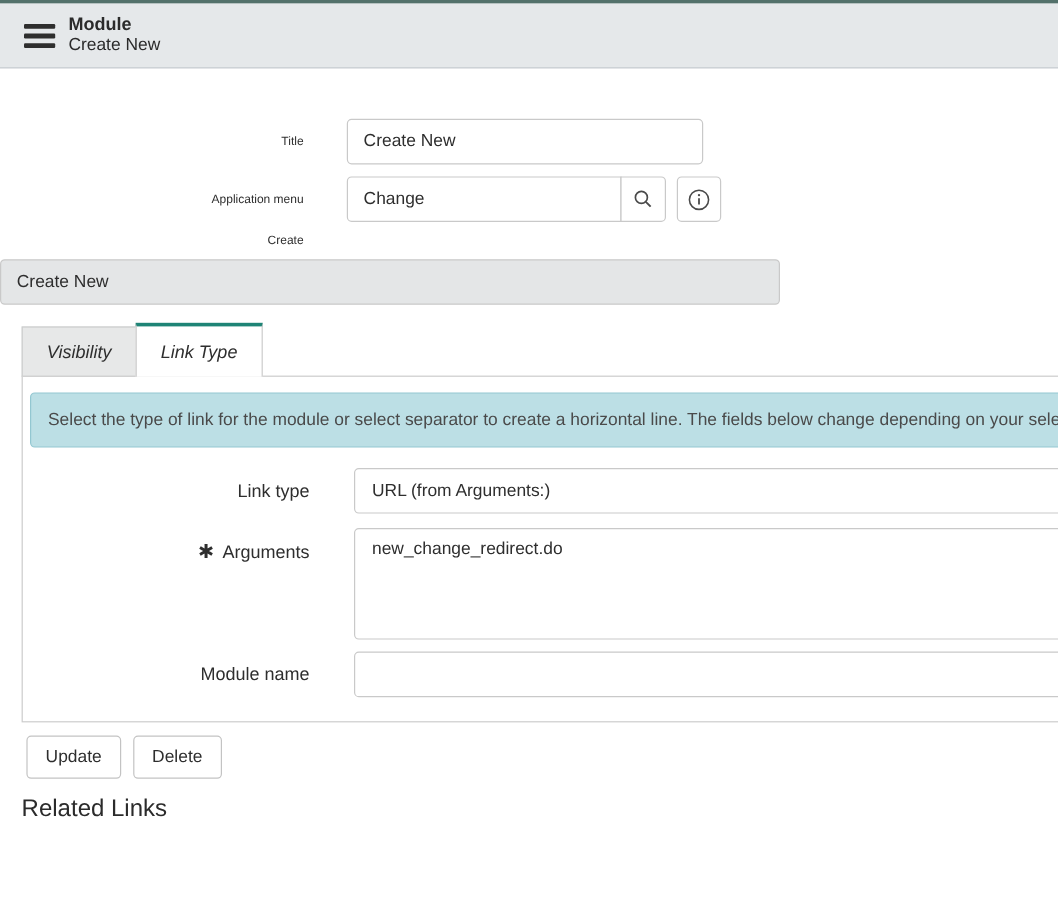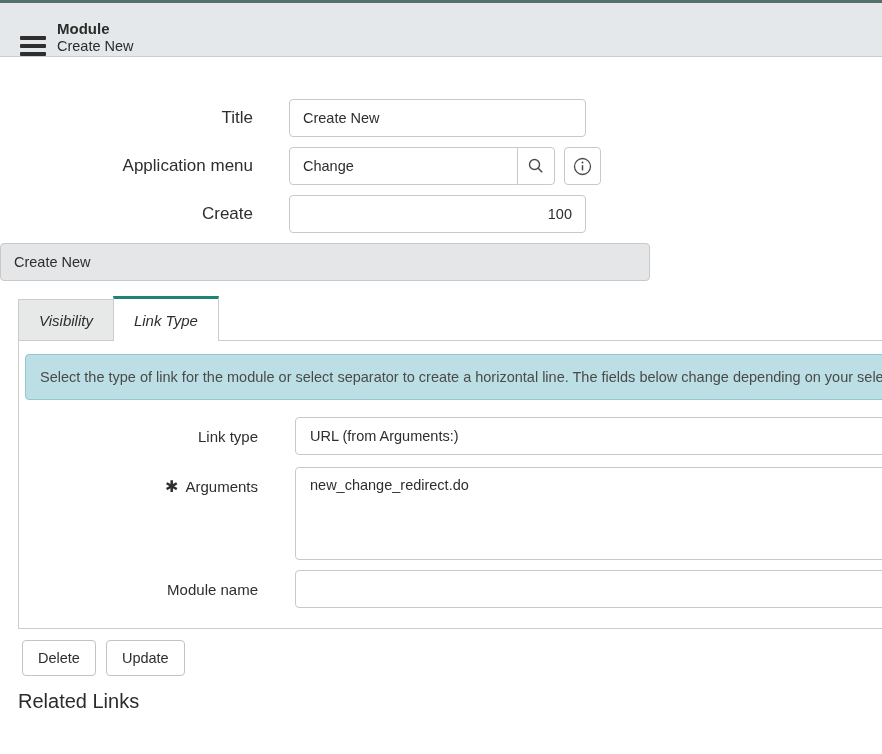--- a/index.html
+++ b/index.html
@@ -9,34 +9,34 @@
     background: #ffffff; color: #2e2e2e;
     font-family: "Liberation Sans", sans-serif;
     position: relative;
   }
 
   
   .top-stripe { height: 3px; background: #53716b; }
   .header {
     height: 54px; background: #e5e8ea;
     border-bottom: 1px solid #c8cdd1;
-    display: flex; align-items: flex-end; padding-left: 20px;
+    display: flex; align-items: center; padding-left: 20px;
   }
   .hamburger { width: 26px; display: flex; flex-direction: column; gap: 4px; margin-right: 11px; cursor: pointer; }
   .hamburger .bar { height: 4px; background: #2e2e2e; border-radius: 1px; }
   .header-titles { line-height: 1.22; }
   .header-app { font-weight: bold; font-size: 15px; color: #2b2b2b; }
   .header-record { font-size: 14.5px; color: #2b2b2b; }
 
   
   .form-main { padding-top: 42px; }
   .frow { display: flex; align-items: center; margin-bottom: 10px; }
   .flabel {
     width: 253px; flex-shrink: 0; text-align: right;
-    font-size: 17px; color: #2e2e2e; margin-right: 36px;
+    font-size: 10px; color: #2e2e2e; margin-right: 36px;
     white-space: nowrap;
   }
   .inp {
     height: 38px; border: 1px solid #c9c9c9; border-radius: 4px;
     font-size: 14.5px; font-family: inherit; color: #2e2e2e;
     padding: 0 13px; background: #fff; outline: none;
   }
   .w-std { width: 297px; }
   .w-wide { width: 650px; }
   .right-align { text-align: right; }
@@ -156,21 +156,20 @@
       <svg class="icon-svg" width="19" height="19" viewBox="0 0 19 19">
         <circle cx="9.5" cy="9.5" r="8" fill="none" stroke="#4a4a4a" stroke-width="1.3"></circle>
         <line x1="9.5" y1="8.2" x2="9.5" y2="13.4" stroke="#4a4a4a" stroke-width="1.5"></line>
         <circle cx="9.5" cy="5.6" r="1" fill="#4a4a4a"></circle>
       </svg>
     </button>
   </div>
 
   <div class="frow">
     <label class="flabel">Create</label>
-    <input class="inp w-std right-align" type="text" value="100" style="">
   </div>
 
 
   <div class="frow">
     <input class="inp w-wide readonly" type="text" readonly="" value="Create New" style="">
   </div>
 
   <div class="tab-bar">
     <div class="tab tab-inactive">Visibility</div>
     <div class="tab tab-active">Link Type</div>
@@ -191,19 +190,19 @@
     </div>
 
     <div class="prow mt10">
       <label class="plabel">Module name</label>
       <input class="inp w-panel" type="text" value="" style="">
     </div>
 
   </div>
 
   <div class="actions">
+    <button class="btn">Update</button>
     <button class="btn">Delete</button>
-    <button class="btn">Update</button>
   </div>
 
   <div class="related-links">Related Links</div>
 
 </div>
 
 </body></html>

